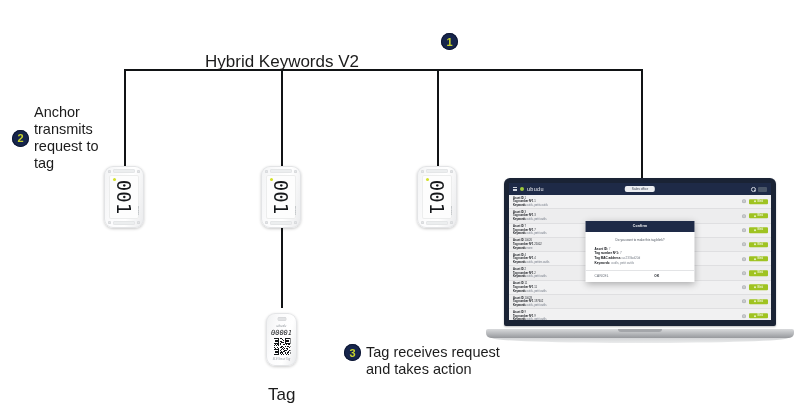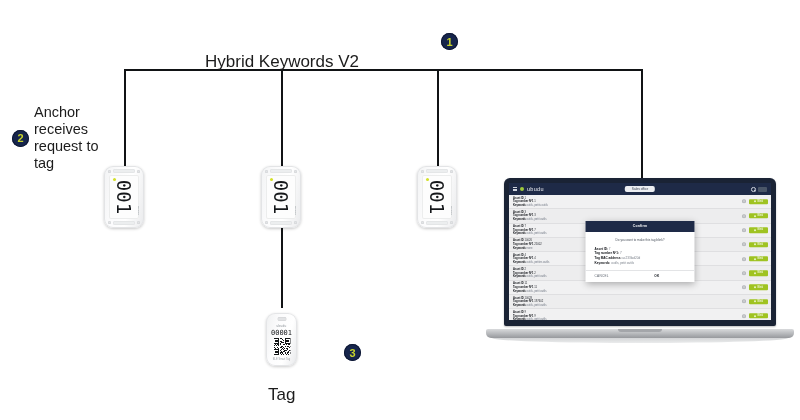--- a/index.html
+++ b/index.html
@@ -73,20 +73,21 @@
   .anchor .tab{
     position:absolute;left:9px;right:9px;height:4px;border-radius:2px;
     background:#eceeef;box-shadow:inset 0 0 0 .5px #dcdee0;
   }
 
   
   .tag{
     position:absolute;width:31px;height:53px;border-radius:9px;
     background:linear-gradient(105deg,#eff0f1 0%,#fcfcfd 35%,#ffffff 65%,#e7e8ea 100%);
     box-shadow:0 1px 3px rgba(0,0,0,.2), inset 0 0 0 1px #e4e5e7;
+    font-style:italic;
   }
   .tag .hole{
     position:absolute;left:50%;top:4px;transform:translateX(-50%);
     width:9px;height:4px;border-radius:2px;background:#e2e3e5;
     box-shadow:inset 0 0 0 .5px #cfd1d4;
   }
   .tag .tbrand{
     position:absolute;left:0;right:0;top:11px;text-align:center;
     font-size:3.2px;color:#8d9398;letter-spacing:.2px;
   }
@@ -212,27 +213,29 @@
 
   <div class="bus-label" style="left:205px;top:52px;">Hybrid Keywords V2</div>
 
   <div class="callout" style="left:441px;top:33px;">
     <span class="badge">1</span>
   </div>
 
   <div class="callout stack" style="left:12px;top:104px;">
     <span class="badge">2</span>
     <span class="callout-text">Anchor
-receives
+transmits
 request to
 tag</span>
   </div>
 
   <div class="callout" style="left:344px;top:344px;">
     <span class="badge">3</span>
+    <span class="callout-text">Tag receives request
+and takes action</span>
   </div>
 
   <div class="anchor" style="left:104px;top:166px;">
     <div class="tab" style="top:3px;"></div>
     <div class="tab" style="bottom:3px;"></div>
     <div class="screw" style="left:4px;top:4px;"></div>
     <div class="screw" style="right:4px;top:4px;"></div>
     <div class="screw" style="left:4px;bottom:4px;"></div>
     <div class="screw" style="right:4px;bottom:4px;"></div>
     <div class="face">

